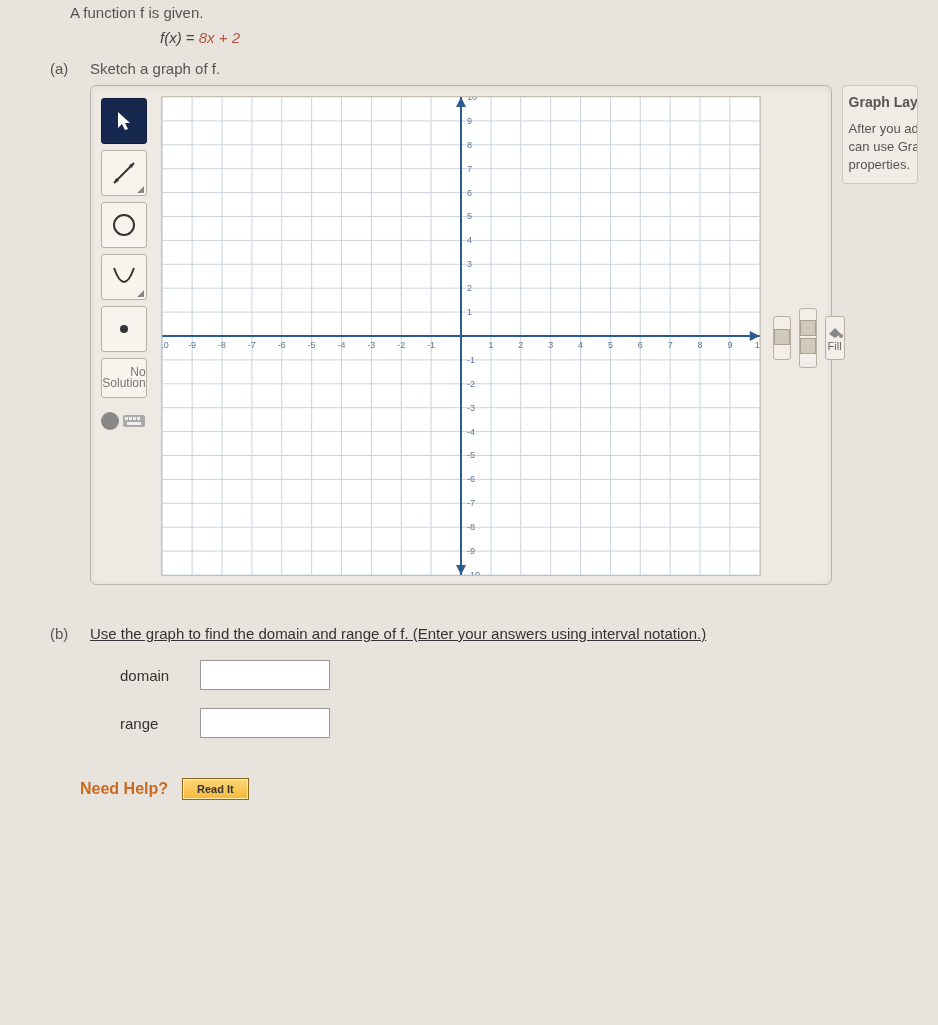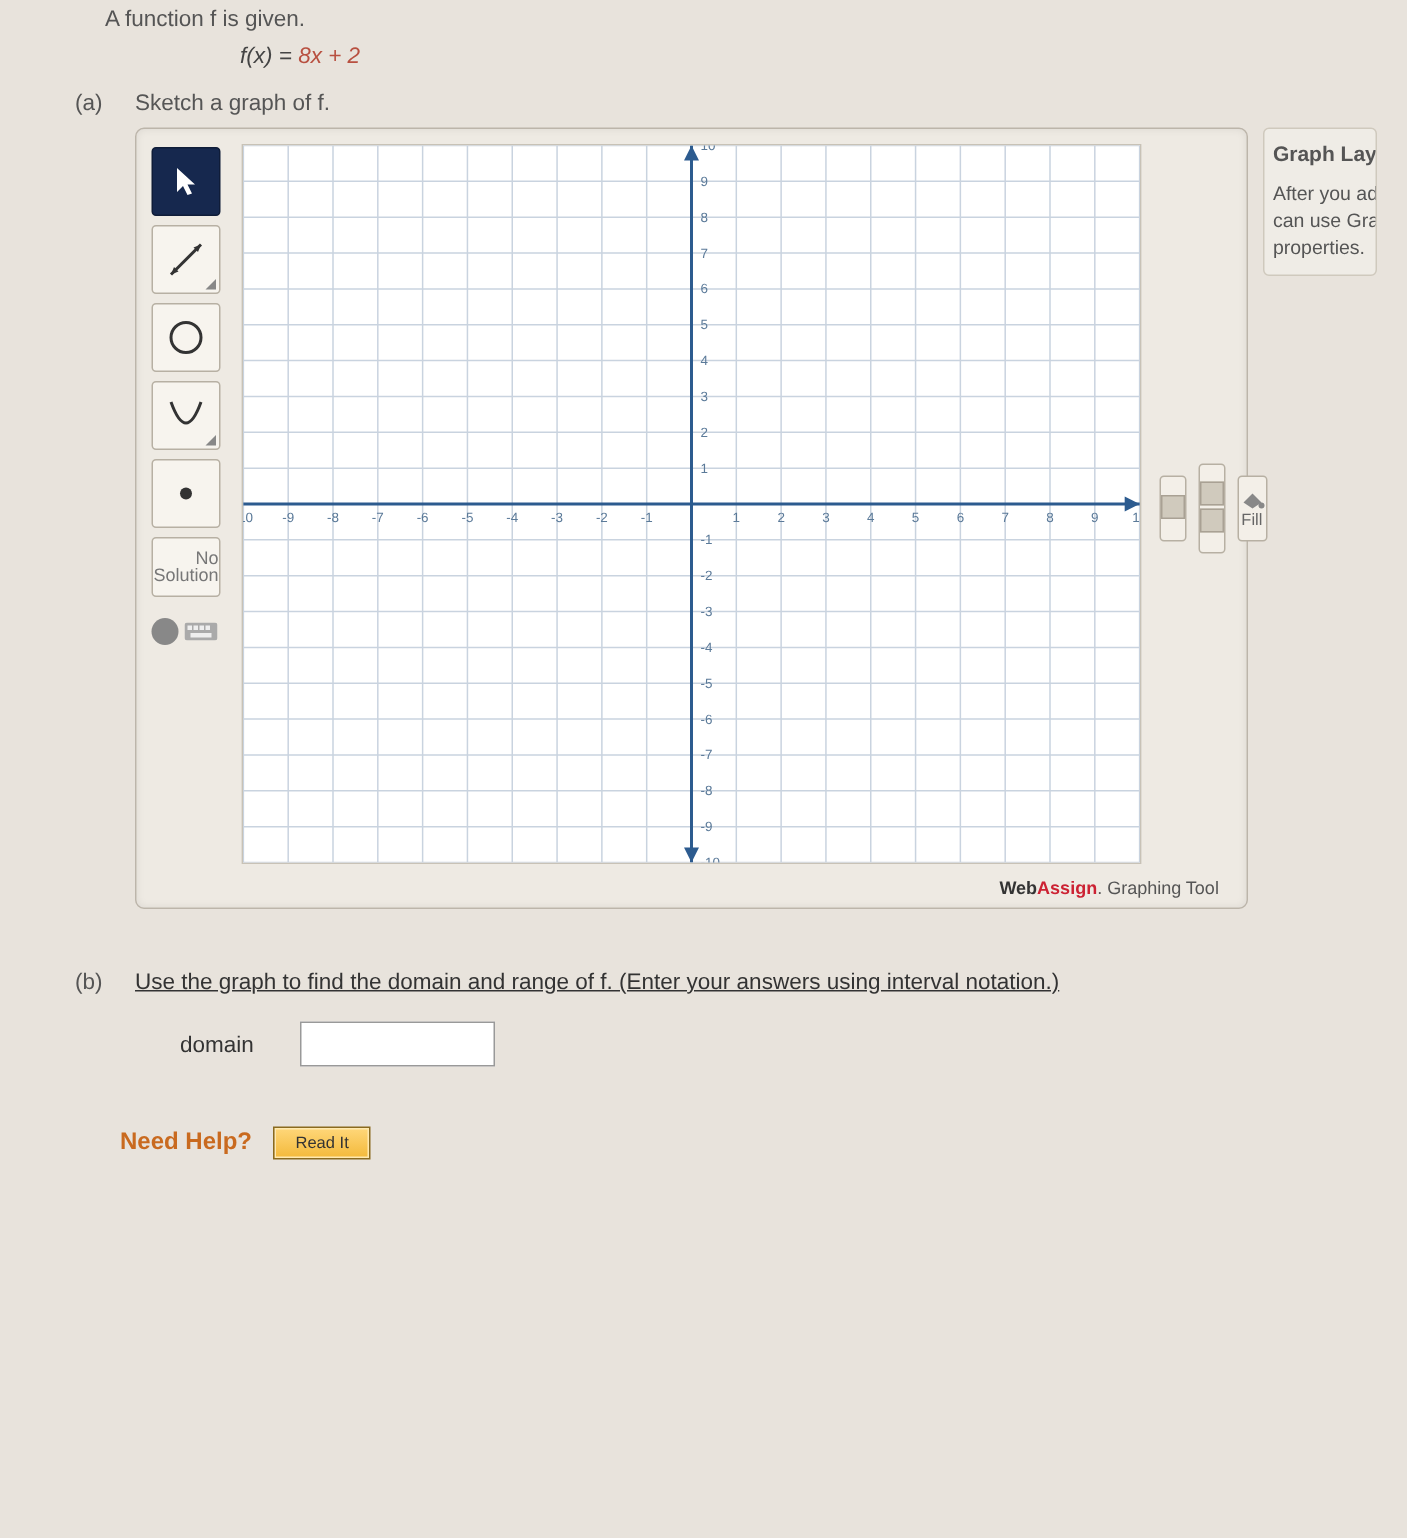--- a/index.html
+++ b/index.html
@@ -93,21 +93,21 @@
   .part-b-text { font-size:15px; color:#333;text-decoration:underline; }
   .input-row { display:flex; align-items:center; margin:18px 0 0 70px; }
   .input-label { width:80px; font-size:15px; color:#333; }
   .text-input { width:130px; height:30px; border:1px solid #999; background:#fff; padding:2px 6px; font-size:14px; }
 
   .help-row { margin:40px 0 0 60px; display:flex; align-items:center; gap:14px; }
   .need-help { color:#c96a1f; font-weight:bold; font-size:16px; }
   .read-it {
     background: linear-gradient(#ffd77a,#f3b93a);
     border:1px solid #8a6a1f;
-    font-size:11px; font-weight:normal; color:#333;
+    font-size:11px; font-weight:bold; color:#333;
     padding:4px 14px;
     box-shadow: inset 0 0 0 1px #ffe9af;
   }
 </style>
 </head>
 <body>
 
 <div class="problem-intro">
   <span>A function f is given.</span>
 </div>
@@ -277,40 +277,41 @@
         <div class="rt-btn">
           <svg width="18" height="16" viewBox="0 0 18 16">
               <path d="M3 10 L9 4 L15 10 L9 14 Z" fill="#888"></path>
               <circle cx="15" cy="12" r="2" fill="#888"></circle>
             </svg>
           <span>Fill</span>
         </div>
       </div>
 
     </div>
-    <div class="footer-right">
-      <span class="wa-w">Web</span><span class="wa-a">Assign</span><span>. Graphing Tool</span>
-    </div>
   </div>
 
   <div class="side-hint">
     <div class="title">Graph Layers</div>
     <p>After you add</p>
     <p>can use Grap</p>
     <p>properties.</p>
   </div>
 </div>
 
 <div class="part-b">
   <div class="part-row" style="margin-left:0">
     <div class="part-label">(b)</div>
     <div class="part-b-text">Use the graph to find the domain and range of f. (Enter your answers using interval notation.)</div>
   </div>
   <div class="input-row">
     <div class="input-label">domain</div>
     <input class="text-input" type="text" style="">
   </div>
+  <div class="input-row">
+    <div class="input-label">range</div>
+    <input class="text-input" type="text" style="">
+  </div>
 </div>
 
 <div class="help-row">
   <span class="need-help">Need Help?</span>
   <button class="read-it">Read It</button>
 </div>
 
 </body></html>

